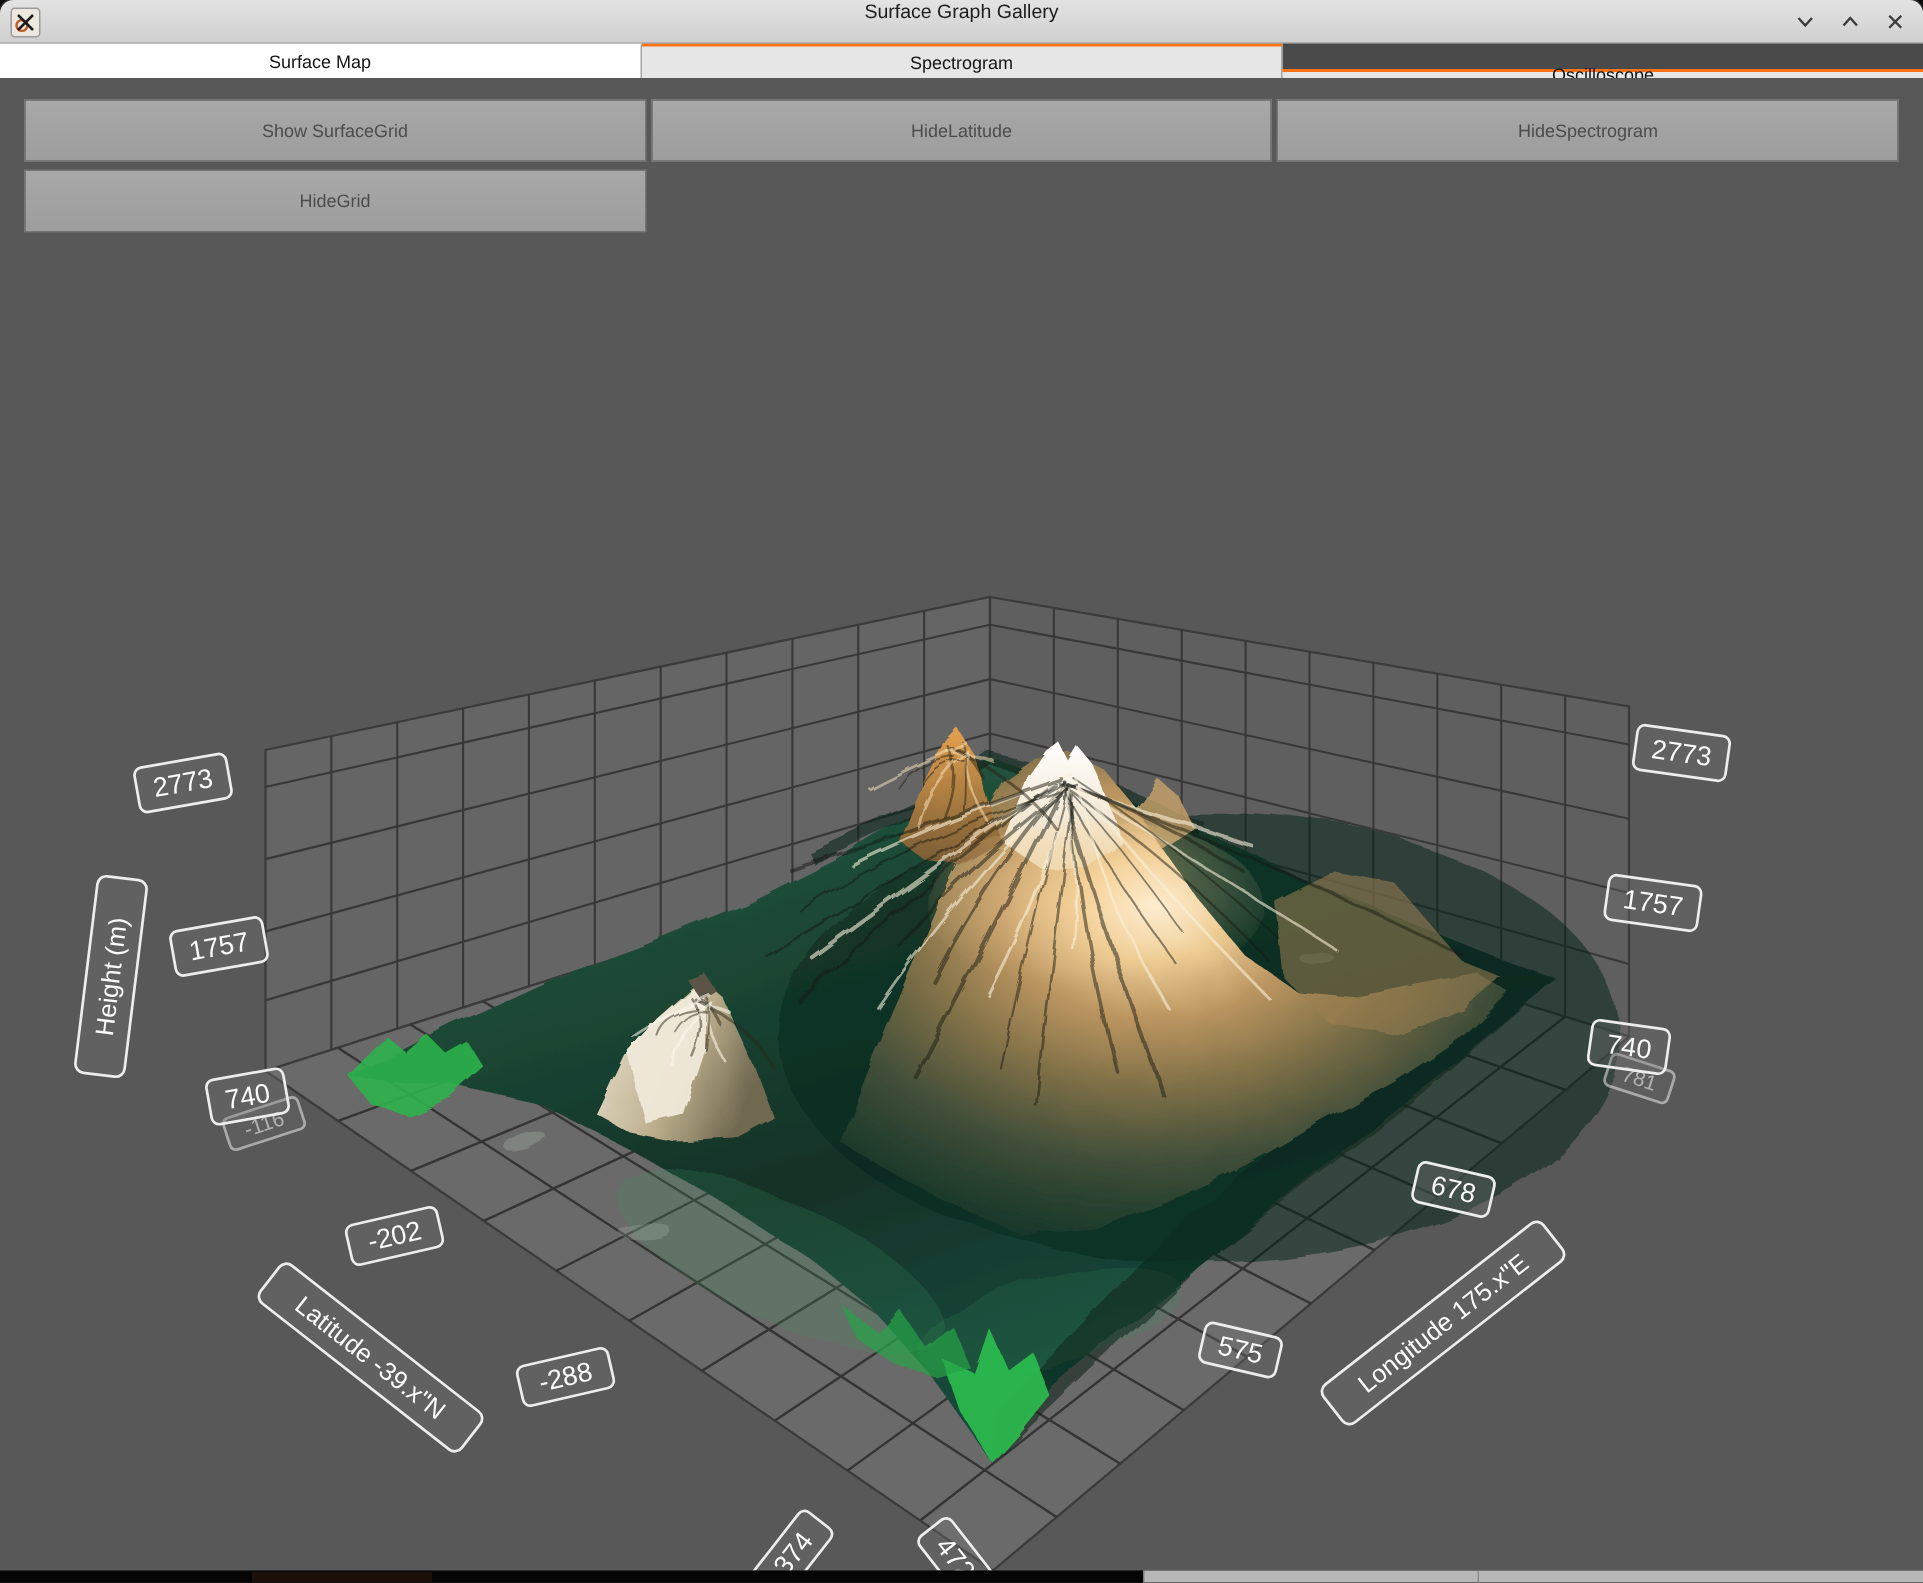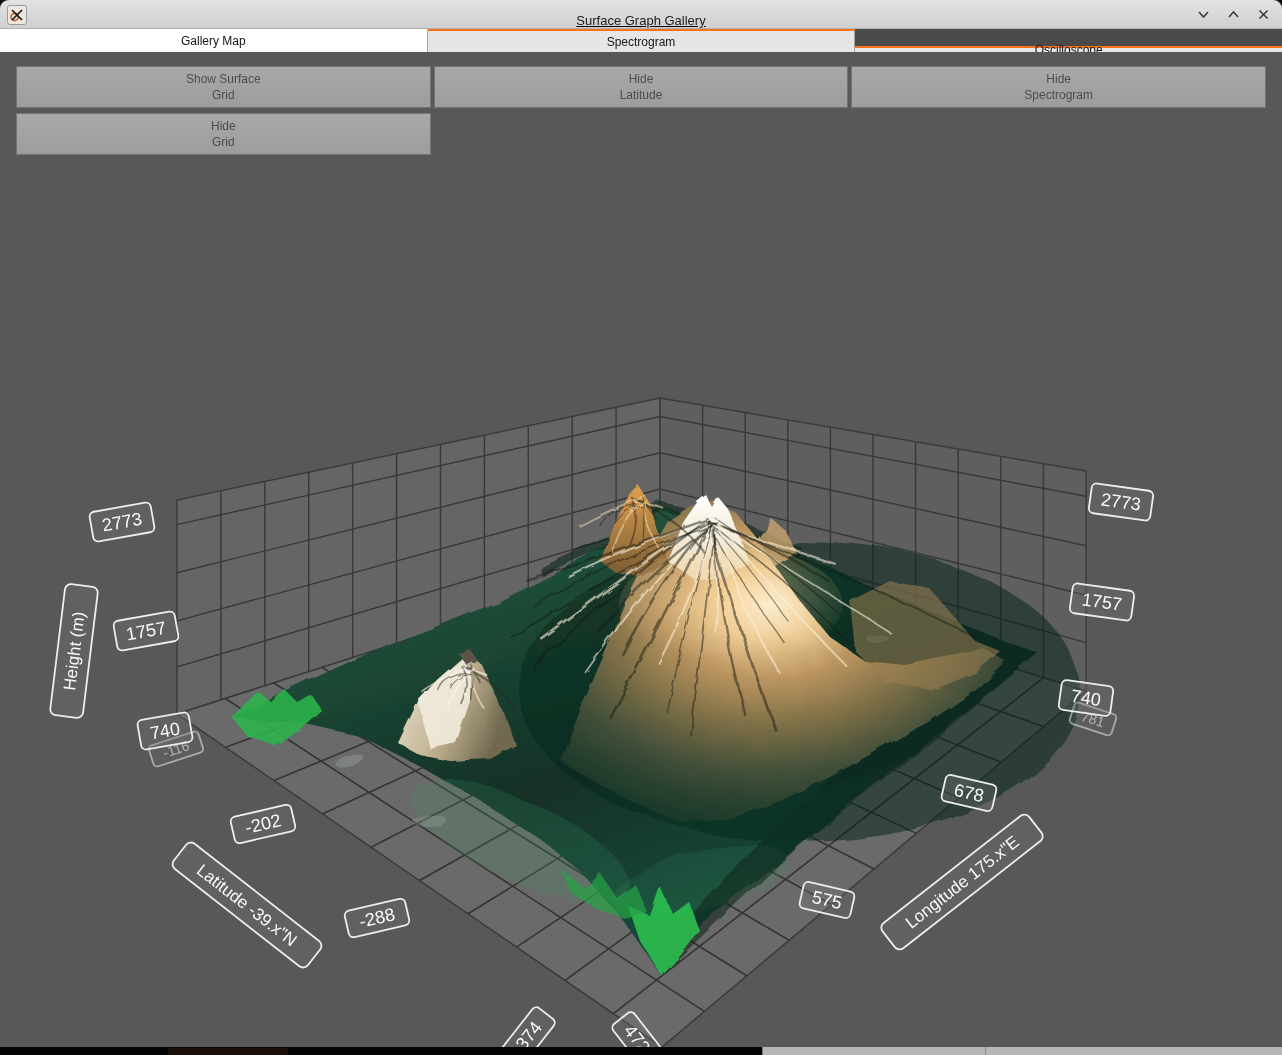--- a/index.html
+++ b/index.html
@@ -1,38 +1,38 @@
 <!DOCTYPE html>
 <html><head>
 <meta charset="utf-8">
 <style>
   html,body{margin:0;padding:0;background:#0b0b0b;width:1282px;height:1055px;overflow:hidden;
     font-family:"Liberation Sans","DejaVu Sans",sans-serif;}
   .window{position:absolute;left:0;top:0;width:1282px;height:1047px;border-radius:9px 9px 0 0;
     overflow:hidden;background:#585858;box-shadow:0 0 0 1px #2e2e2e;}
   
   .titlebar{position:relative;height:28px;background:linear-gradient(#e3e3e3,#cfcfcf);
-    border-bottom:1px solid #b2b2b2;display:flex;align-items:flex-end;text-decoration:underline;}
+    border-bottom:1px solid #b2b2b2;display:flex;align-items:flex-start;}
   .app-icon{position:absolute;left:7px;top:5px;width:18px;height:18px;background:#ece8e0;
     border:1px solid #9a9a9a;border-radius:3px;display:flex;align-items:center;justify-content:center;}
   .title{flex:1;text-align:center;font-size:13px;color:#1c1c1c;}
   .winctl{position:absolute;right:8px;top:3px;display:flex;gap:8px;}
   .winctl .btn{width:22px;height:22px;display:flex;align-items:center;justify-content:center;cursor:default;}
   
   .tabbar{height:23px;display:flex;background:#4a4a4a;}
   .tab{flex:1;background:#e6e6e6;border-top:2px solid #f97316;border-right:1px solid #a6a6a6;
     display:flex;align-items:center;justify-content:center;font-size:12px;color:#141414;}
   .tab:last-child{border-right:none;margin-top:17px;}
   .tab.active{background:#ffffff;border-top:1px solid #fff;}
   
   .content{position:relative;height:996px;background:#585858;}
   .btn-grid{position:absolute;left:16px;right:16px;top:14px;display:grid;
     grid-template-columns:1fr 1fr 1fr;column-gap:3px;row-gap:5px;}
   .qbtn{height:42px;background:linear-gradient(#a8a8a8,#9d9d9d);border:1px solid #747474;
-    color:#4c4c4c;font-size:12px;line-height:16px;text-align:center;display:flex;flex-direction:column;
+    color:#4c4c4c;font-size:12px;line-height:16px;text-align:center;display:flex;flex-direction:row;
     align-items:center;justify-content:center;font-family:"Liberation Sans","DejaVu Sans",sans-serif;}
   .qbtn span{display:block;}
   .scene{position:absolute;left:0;top:107px;width:1282px;height:889px;}
   
   .axlabel rect{fill:rgba(120,120,120,.30);stroke:#ededed;stroke-width:1.8;}
   .axlabel text{fill:#fbfbfb;font-size:18px;text-anchor:middle;
     font-family:"Liberation Sans","DejaVu Sans",sans-serif;}
   .axlabel.small text{font-size:14px;}
   .axlabel.title text{font-size:17px;}
   .axlabel.dim{opacity:.55;}
@@ -71,21 +71,21 @@
       <span class="btn">
         <svg width="13" height="13" viewBox="0 0 13 13">
           <line x1="2.5" y1="2.5" x2="10.5" y2="10.5" stroke="#3c3c3c" stroke-width="1.6"></line>
           <line x1="10.5" y1="2.5" x2="2.5" y2="10.5" stroke="#3c3c3c" stroke-width="1.6"></line>
           </svg>
       </span>
     </span>
   </div>
 
   <div class="tabbar">
-    <div class="tab active">Gallery Map</div>
+    <div class="tab active">Surface Map</div>
     <div class="tab">Spectrogram</div>
     <div class="tab">Oscilloscope</div>
   </div>
 
   <div class="content">
 
     <div class="btn-grid">
       <button class="qbtn">
         <span>Show Surface</span>
         <span>Grid</span>

